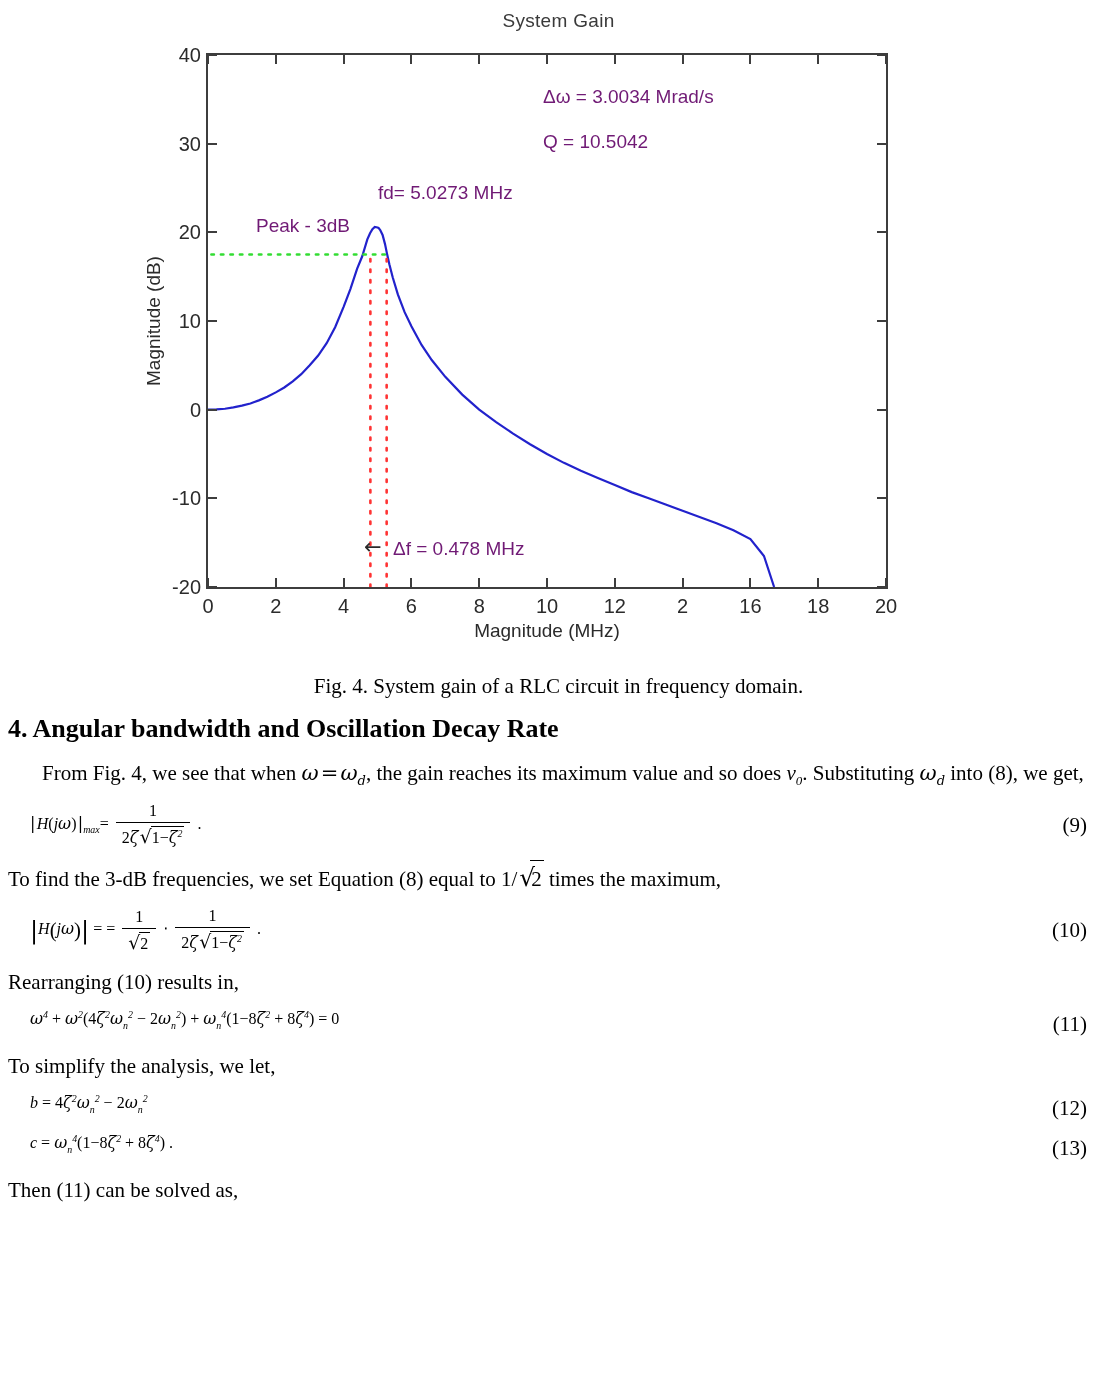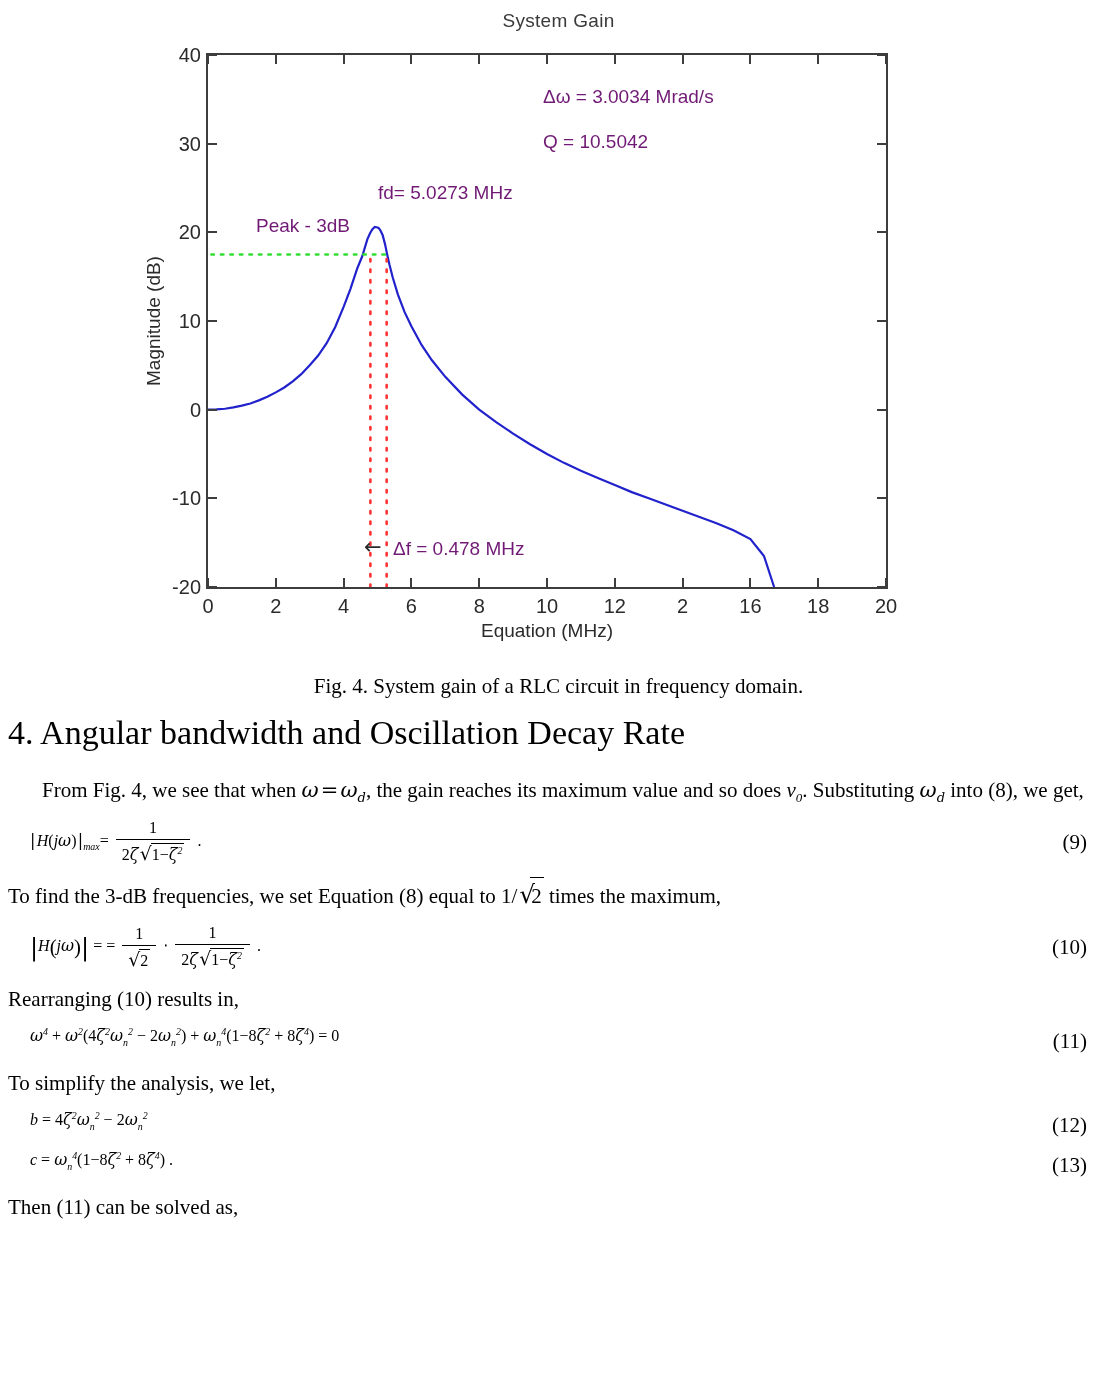--- a/index.html
+++ b/index.html
@@ -138,23 +138,23 @@
     font-size: 21px;
   }
 
   
   #doc {
     position: absolute;
     left: 0; top: 714px;
     width: 1117px;
   }
   #section-heading {
-    font-size: 34px;
-    font-weight: normal;
-    margin: 0 0 21px 8px;
+    font-size: 26px;
+    font-weight: bold;
+    margin: 0 0 12px 8px;
   }
   .para {
     font-size: 21px;
     line-height: 1.62;
     margin: 0 8px 0 8px;
     text-align: justify;
   }
   .para.nojust { text-align: left; }
   .indent { display: inline-block; width: 34px; }
 
@@ -304,21 +304,21 @@
       <div class="xtick-mark-t" style="left: 542.4px;"></div>
       <div class="xtick-label" style="left: 542.4px;">16</div>
       <div class="xtick-mark-b" style="left: 610.2px;"></div>
       <div class="xtick-mark-t" style="left: 610.2px;"></div>
       <div class="xtick-label" style="left: 610.2px;">18</div>
       <div class="xtick-mark-b" style="left: 678px;"></div>
       <div class="xtick-mark-t" style="left: 678px;"></div>
       <div class="xtick-label" style="left: 678px;">20</div>
     </div>
 
-  <div id="xlabel">Equation (MHz)</div>
+  <div id="xlabel">Magnitude (MHz)</div>
 
   <div class="annot" id="annot-dw">Δω = 3.0034 Mrad/s</div>
   <div class="annot" id="annot-q">Q = 10.5042</div>
   <div class="annot" id="annot-fd">fd= 5.0273 MHz</div>
   <div class="annot" id="annot-peak">Peak - 3dB</div>
   <div id="arrow-left">←</div>
   <div class="annot" id="annot-df">Δf = 0.478 MHz</div>
 
   <div id="caption">Fig. 4. System gain of a RLC circuit in frequency domain.</div>
 </div>

